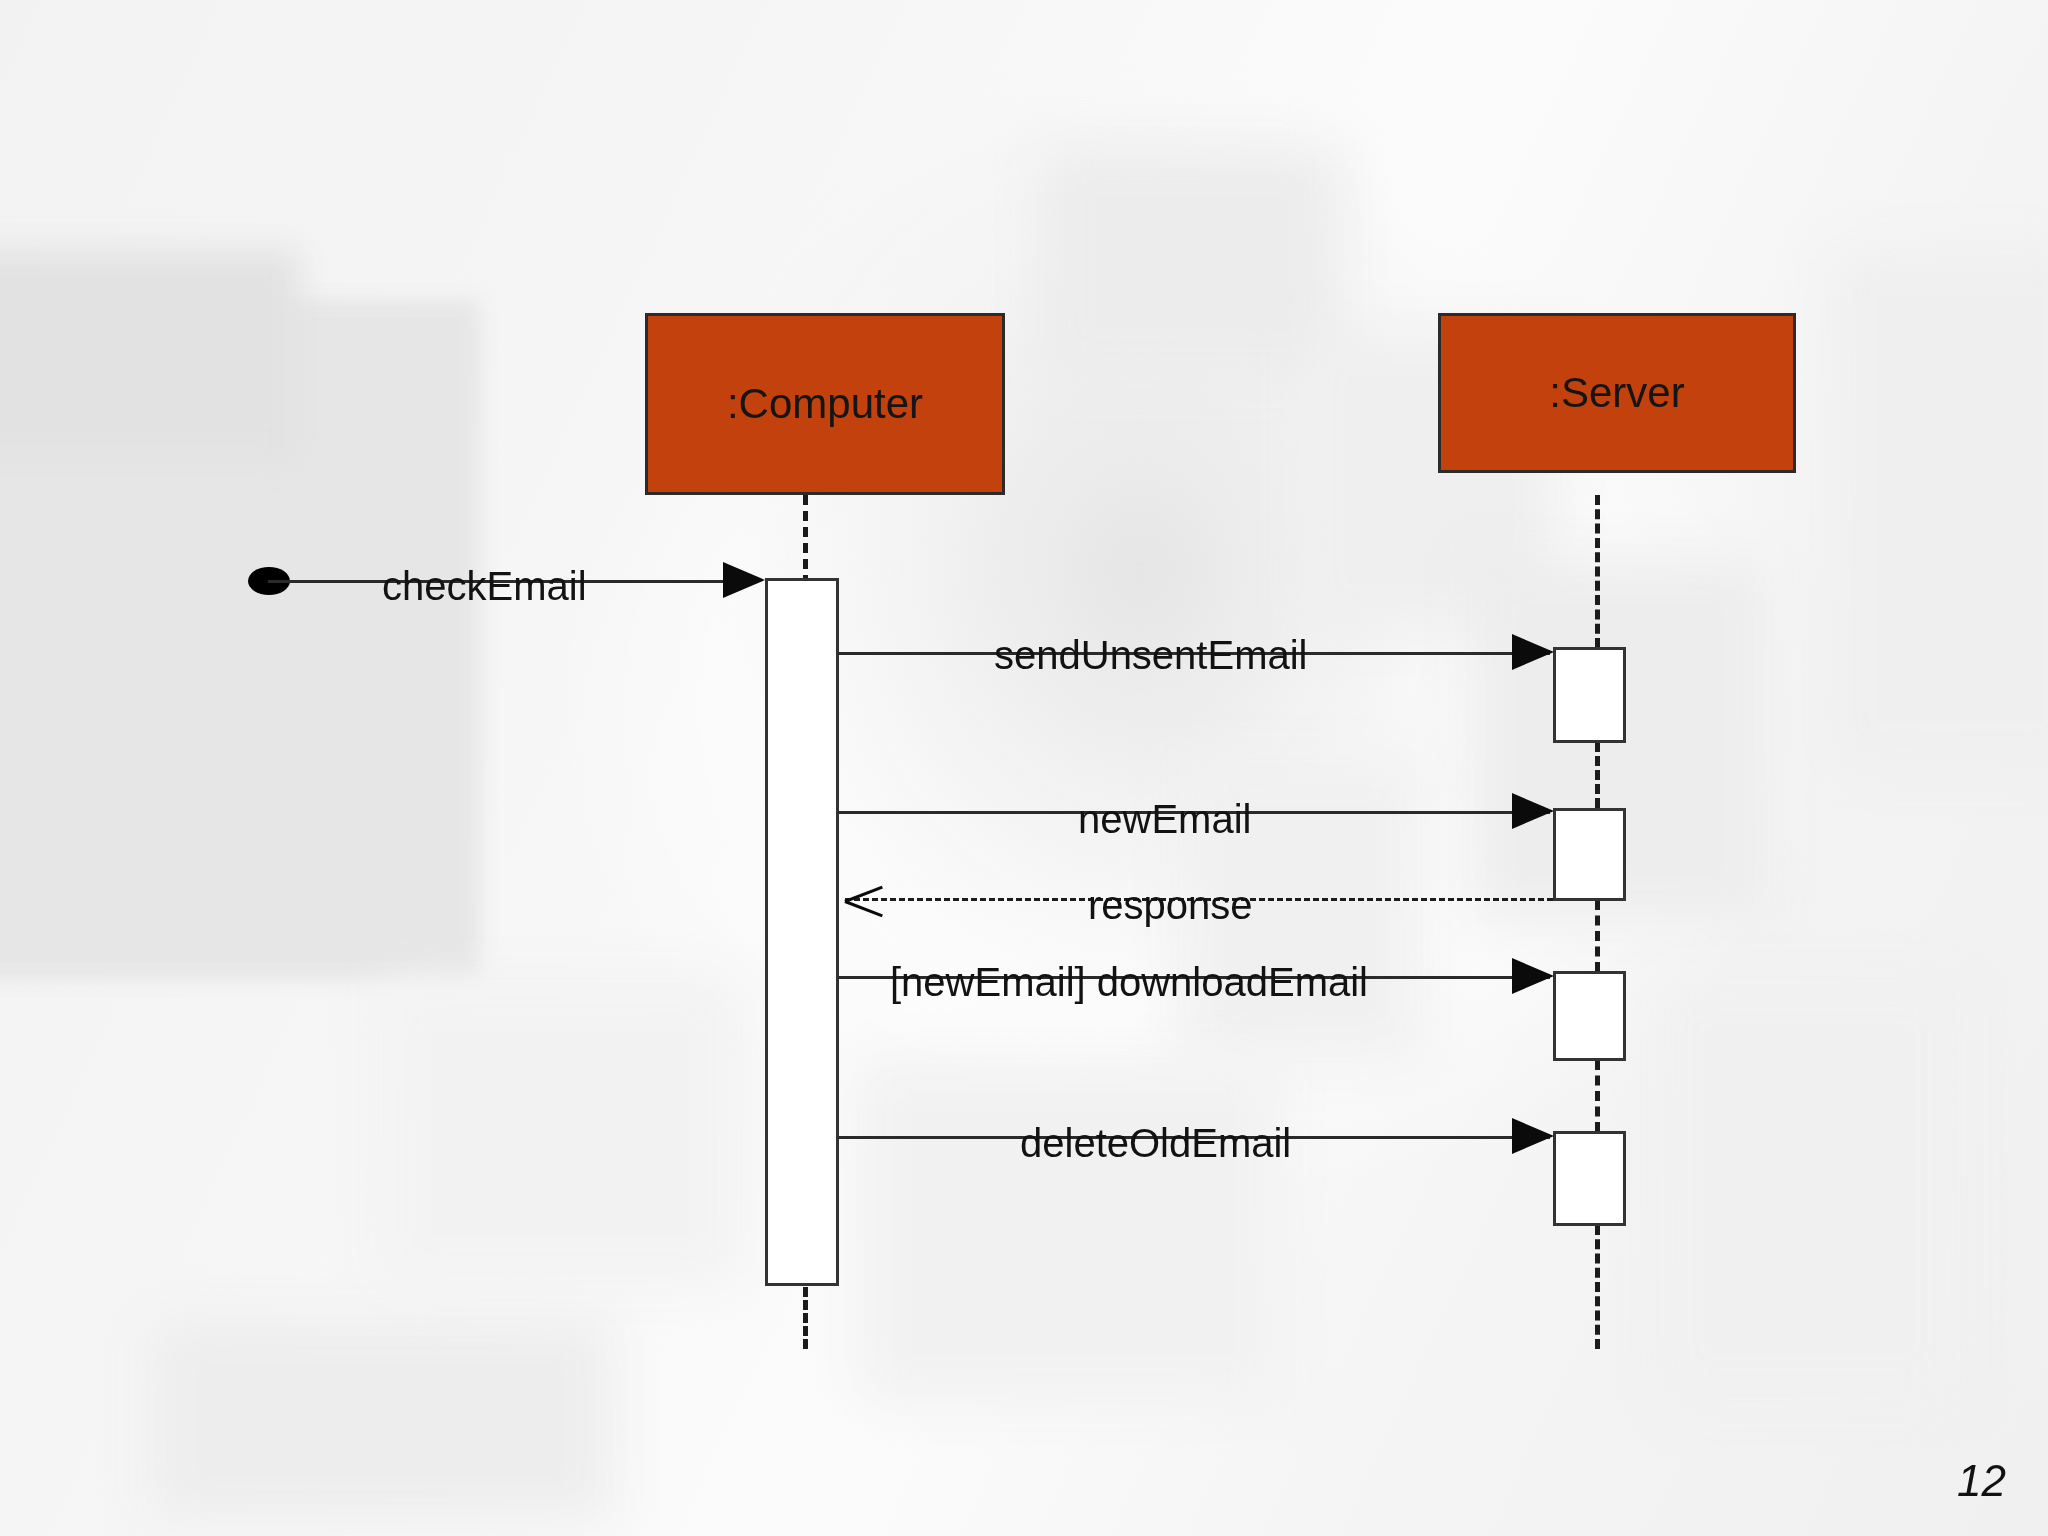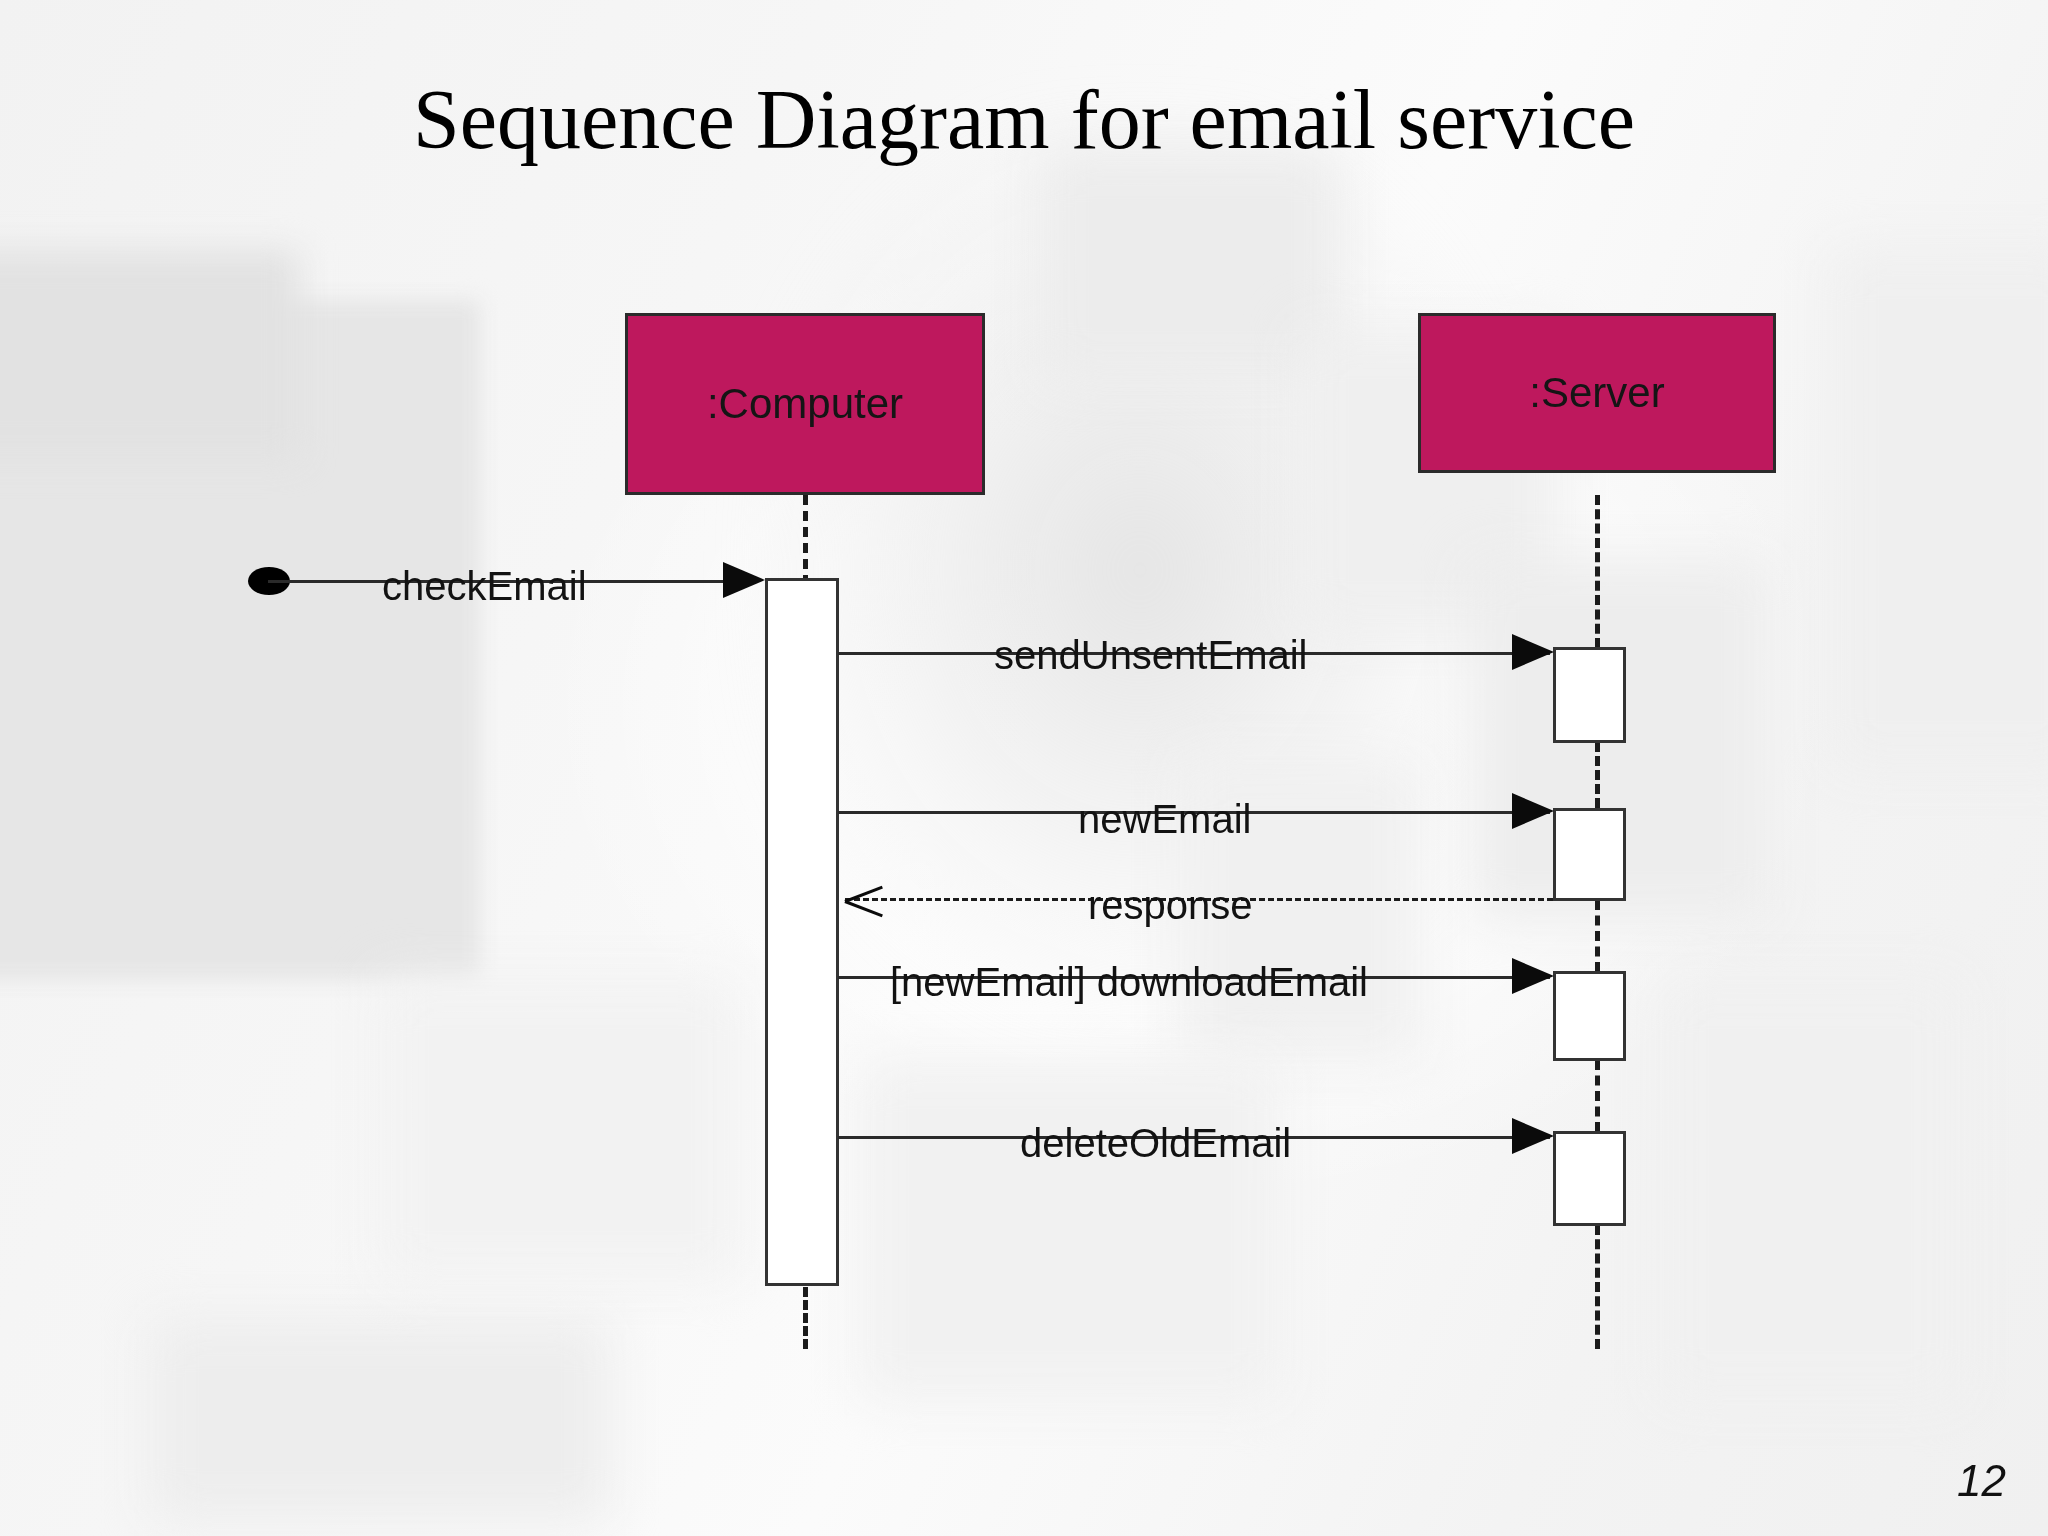--- a/index.html
+++ b/index.html
@@ -85,24 +85,25 @@
 
   
   .diagram {
     position: absolute;
     inset: 0;
   }
   .lifeline-box {
     position: absolute;
     box-sizing: border-box;
     border: 3px solid #2b2b2b;
-    background: #be185d;
+    background: #c2410c;
     display: flex;
     align-items: center;
     justify-content: center;
+    margin-left: 20px;
   }
   .lifeline-box .label {
     font-family: "Liberation Sans", sans-serif;
     font-size: 42px;
     color: #151515;
     white-space: nowrap;
   }
   .lifeline-dash {
     position: absolute;
     width: 0;
@@ -176,21 +177,20 @@
     <div class="blob bg-sq-b"></div>
     <div class="blob bg-sq-c"></div>
     <div class="blob bg-sq-d"></div>
     <div class="blob bg-sq-e"></div>
     <div class="blob bg-sq-f"></div>
     <div class="blob bg-sq-g"></div>
     <div class="blob bg-sq-h"></div>
     <div class="blob bg-sq-i"></div>
   </div>
 
-  <div class="title">Sequence Diagram for email service</div>
 
   <div class="diagram">
 
     <div class="lifeline-box" style="left:625px; top:313px; width:360px; height:182px;">
       <span class="label">:Computer</span>
     </div>
 
     <div class="lifeline-box" style="left:1418px; top:313px; width:358px; height:160px;">
       <span class="label">:Server</span>
     </div>

